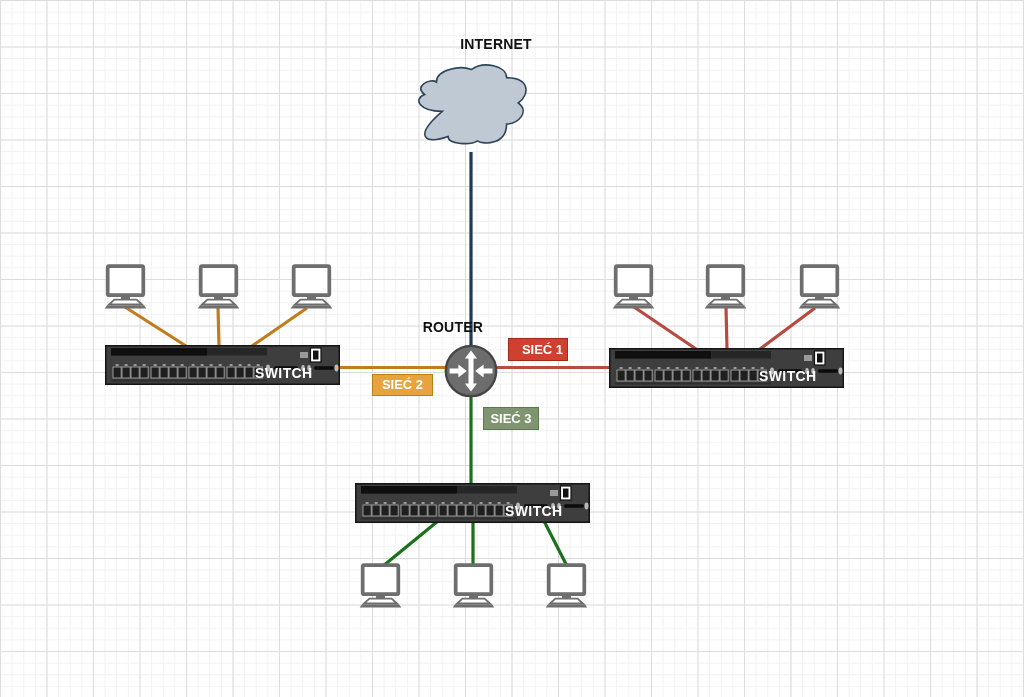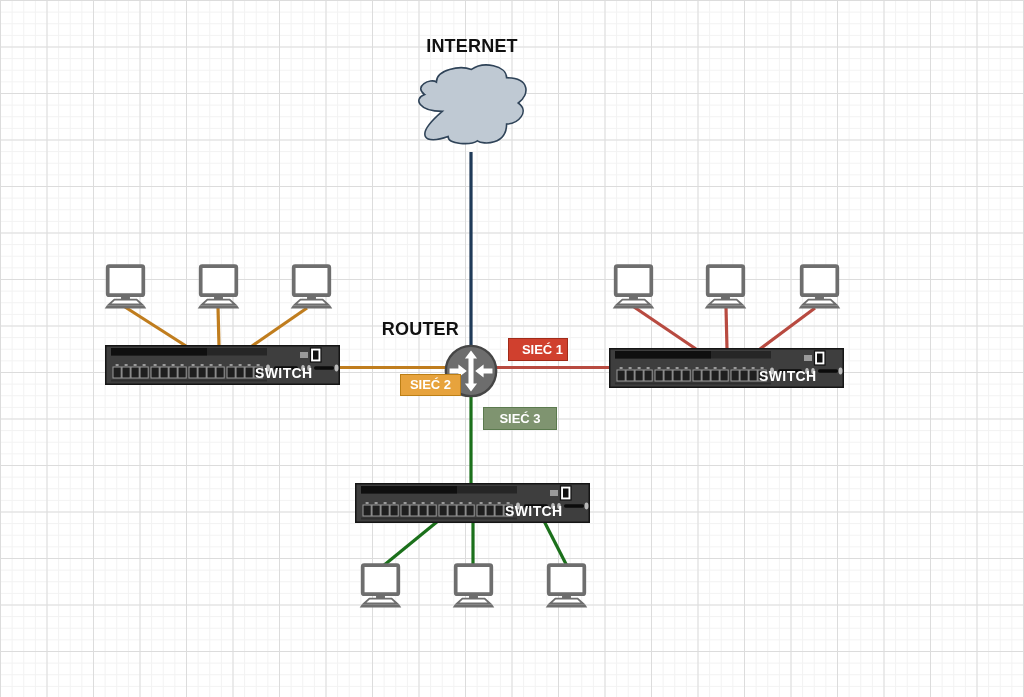--- a/index.html
+++ b/index.html
@@ -13,34 +13,34 @@
     background-image:
       linear-gradient(to right, #dcdcdc 1px, transparent 1px),
       linear-gradient(to bottom, #dcdcdc 1px, transparent 1px),
       linear-gradient(to right, #f2f2f2 1px, transparent 1px),
       linear-gradient(to bottom, #f2f2f2 1px, transparent 1px);
     background-size: 46.5px 46.5px, 46.5px 46.5px, 11.625px 11.625px, 11.625px 11.625px;
   }
   svg.layer{position:absolute;left:0;top:0;}
   .abs{position:absolute;}
   .diagram-label{
-    color:#111;font-weight:bold;font-size:18px;text-align:center;
-    letter-spacing:.2px;white-space:nowrap;
+    color:#111;font-weight:bold;font-size:14px;text-align:center;
+    letter-spacing:.2px;white-space:nowrap;margin-left:24px;
   }
   .lbl-internet{left:402px;top:36px;width:140px;}
   .lbl-router{left:381px;top:319px;width:78px;text-align:right;}
   .badge{
     color:#fff;font-weight:bold;font-size:13px;text-align:center;
     border:1px solid;box-sizing:border-box;white-space:nowrap;
   }
   .badge-1{left:508px;top:338px;width:60px;height:23px;line-height:21px;
     background:#d0402e;border-color:#a02b19;padding-left:9px;}
-  .badge-2{left:400px;top:374px;width:61px;height:22px;line-height:20px;
+  .badge-2{left:372px;top:374px;width:61px;height:22px;line-height:20px;
     background:#e7a33d;border-color:#bc7f16;}
-  .badge-3{left:483px;top:407px;width:74px;height:23px;line-height:21px;
+  .badge-3{left:483px;top:407px;width:56px;height:23px;line-height:21px;
     background:#7f9470;border-color:#5b7a4e;}
   .switch-label{
     color:#fff;font-weight:bold;font-size:14px;letter-spacing:.4px;
     width:78px;white-space:nowrap;
   }
   .sw-label-1{left:255px;top:365px;}
   .sw-label-2{left:759px;top:368px;}
   .sw-label-3{left:505px;top:503px;}
   .legend{left:666px;top:535px;width:171px;}
   .legend-row{

